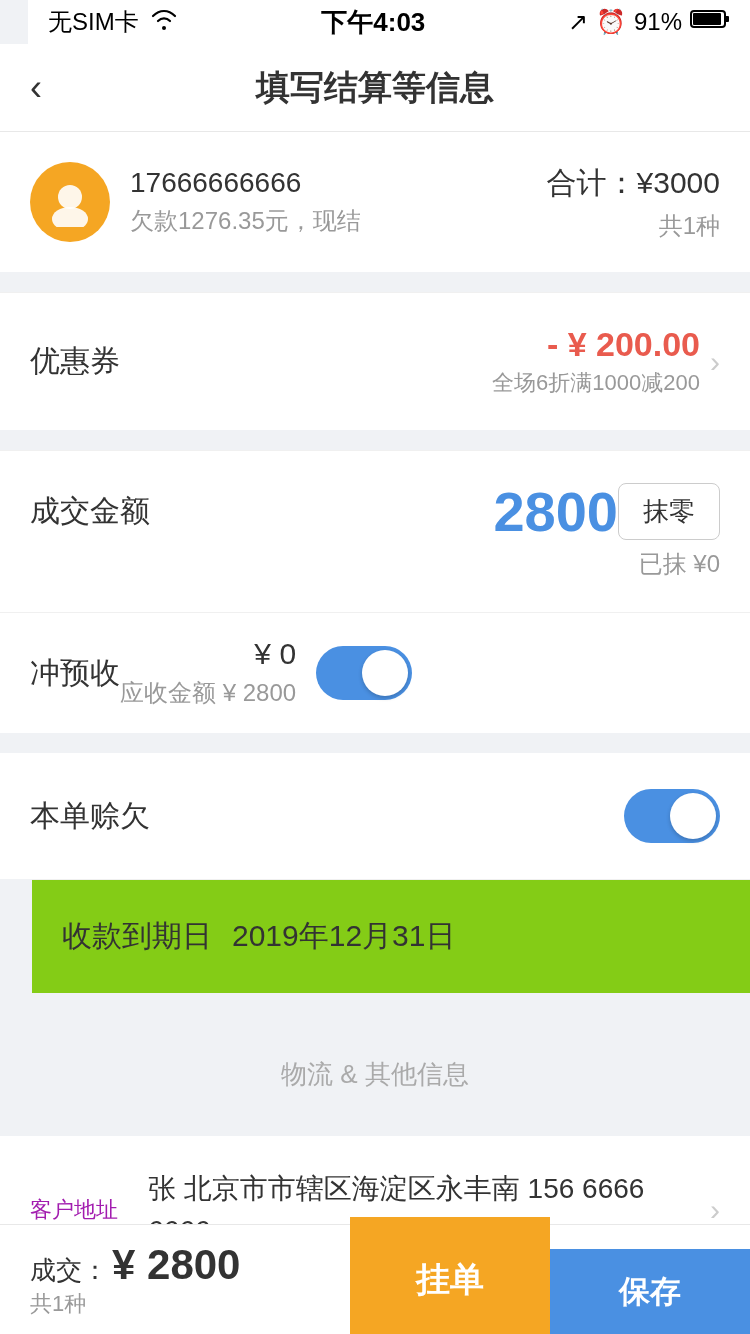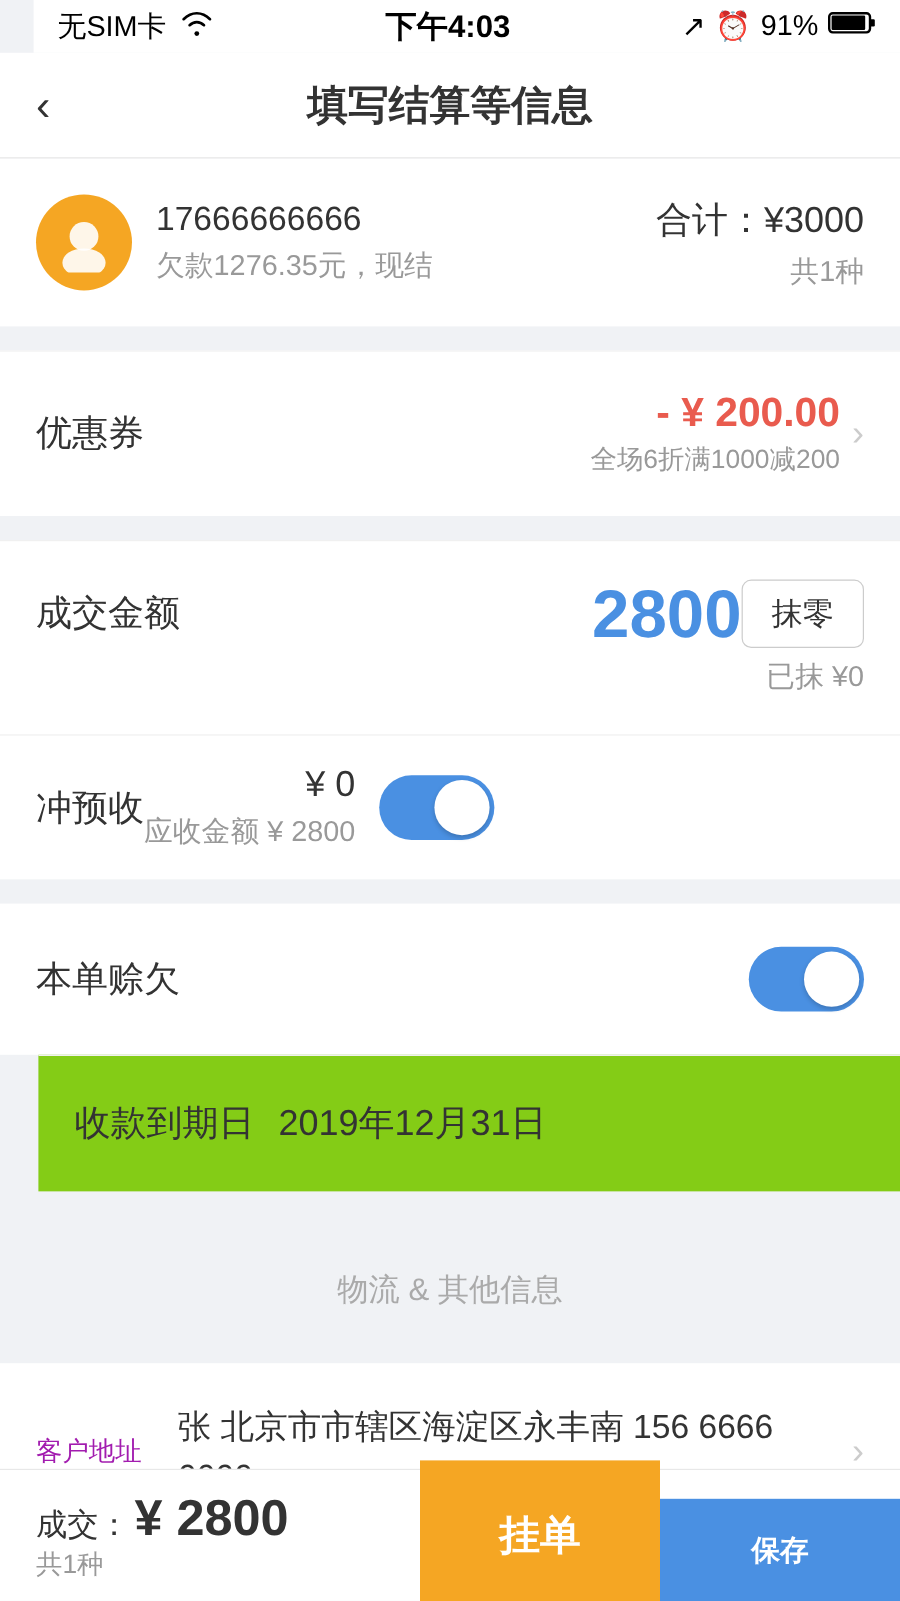--- a/index.html
+++ b/index.html
@@ -248,21 +248,21 @@
       font-weight: 700;
       cursor: pointer;
     }
     .bottom-btn-save {
       width: 200px;
       height: 86px;
       background: #4a90e2;
       display: flex;
       align-items: center;
       justify-content: center;
-      font-size: 24px;
+      font-size: 31px;
       color: #fff;
       font-weight: 600;
       cursor: pointer;
       margin-top: 24px;
     }
   </style>
 </head>
 <body>
 
 <div class="status-bar">

